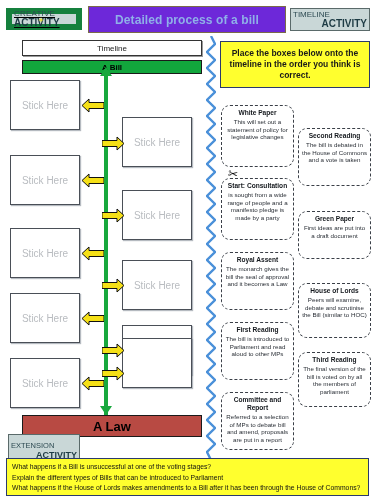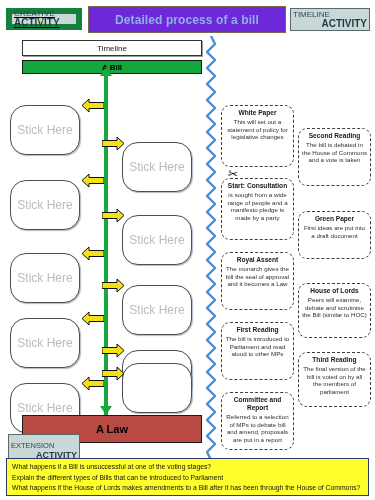--- a/index.html
+++ b/index.html
@@ -78,25 +78,25 @@
   .bar-bill {
     position: absolute; left: 22px; top: 60px;
     width: 180px; height: 14px;
     background: #12a63c;
     border: 1px solid #1a1a1a;
     display: flex; align-items: center; justify-content: center;
     font-size: 8px; font-weight: bold; color: #000;
   }
   .bar-law {
     position: absolute; left: 22px; top: 415px;
-    width: 180px; height: 28px;
+    width: 180px; height: 22px;
     background: #b84a43;
     border: 1px solid #1a1a1a;
     display: flex; align-items: center; justify-content: center;
-    font-size: 11px; font-weight: bold; color: #000;
+    font-size: 13px; font-weight: bold; color: #000;
   }
 
   
   .tl-axis {
     position: absolute; left: 104px; top: 74px;
     width: 4px; height: 344px; background: #18a83d;
   }
   .tl-arrow-up {
     position: absolute; left: 100px; top: 67px;
     width: 0; height: 0;
@@ -109,25 +109,25 @@
     width: 0; height: 0;
     border-left: 6px solid transparent;
     border-right: 6px solid transparent;
     border-top: 9px solid #18a83d;
   }
 
   
   .stick {
     position: absolute;
     border: 1px solid #4a4f57;
-    border-radius: 16px;
+    border-radius: 0;
     background: #fff;
     box-shadow: 1px 1px 1px rgba(120,130,140,.55);
     display: flex; align-items: center; justify-content: center;
-    font-size: 12px; color: #b9bcc0; margin-top: 25px;
+    font-size: 10px; color: #b9bcc0;
   }
   .stick.left  { left: 10px;  width: 70px; height: 50px; }
   .stick.right { left: 122px; width: 70px; height: 50px; }
 
   
   .yarrow { position: absolute; width: 22px; height: 15px; }
   .yarrow svg { display: block; }
 
   
   .divider {
@@ -283,20 +283,21 @@
   </div>
 
   <div class="bar-law">A Law</div>
 
   <div class="divider">
     <svg width="10" height="424" viewBox="0 0 10 424" preserveAspectRatio="none">
       <path d="M5 0 L9 8 L1 16 L9 24 L1 32 L9 40 L1 48 L9 56 L1 64 L9 72 L1 80 L9 88 L1 96 L9 104 L1 112 L9 120 L1 128 L9 136 L1 144 L9 152 L1 160 L9 168 L1 176 L9 184 L1 192 L9 200 L1 208 L9 216 L1 224 L9 232 L1 240 L9 248 L1 256 L9 264 L1 272 L9 280 L1 288 L9 296 L1 304 L9 312 L1 320 L9 328 L1 336 L9 344 L1 352 L9 360 L1 368 L9 376 L1 384 L9 392 L1 400 L9 408 L1 416 L5 424" fill="none" stroke="#4a90d9" stroke-width="2.4"></path>
     </svg>
   </div>
 
+  <div class="instr">Place the boxes below onto the timeline in the order you think is correct.</div>
 
   <div class="scissors">✂</div>
 
   <div class="card" style="left:221px; top:105px; width:73px; height:62px">
     <div class="t">White Paper</div>
     <div class="d">This will set out a statement of policy for legislative changes</div>
   </div>
 
   <div class="card" style="left:221px; top:178px; width:73px; height:62px">
     <div class="t">Start: Consultation</div>

